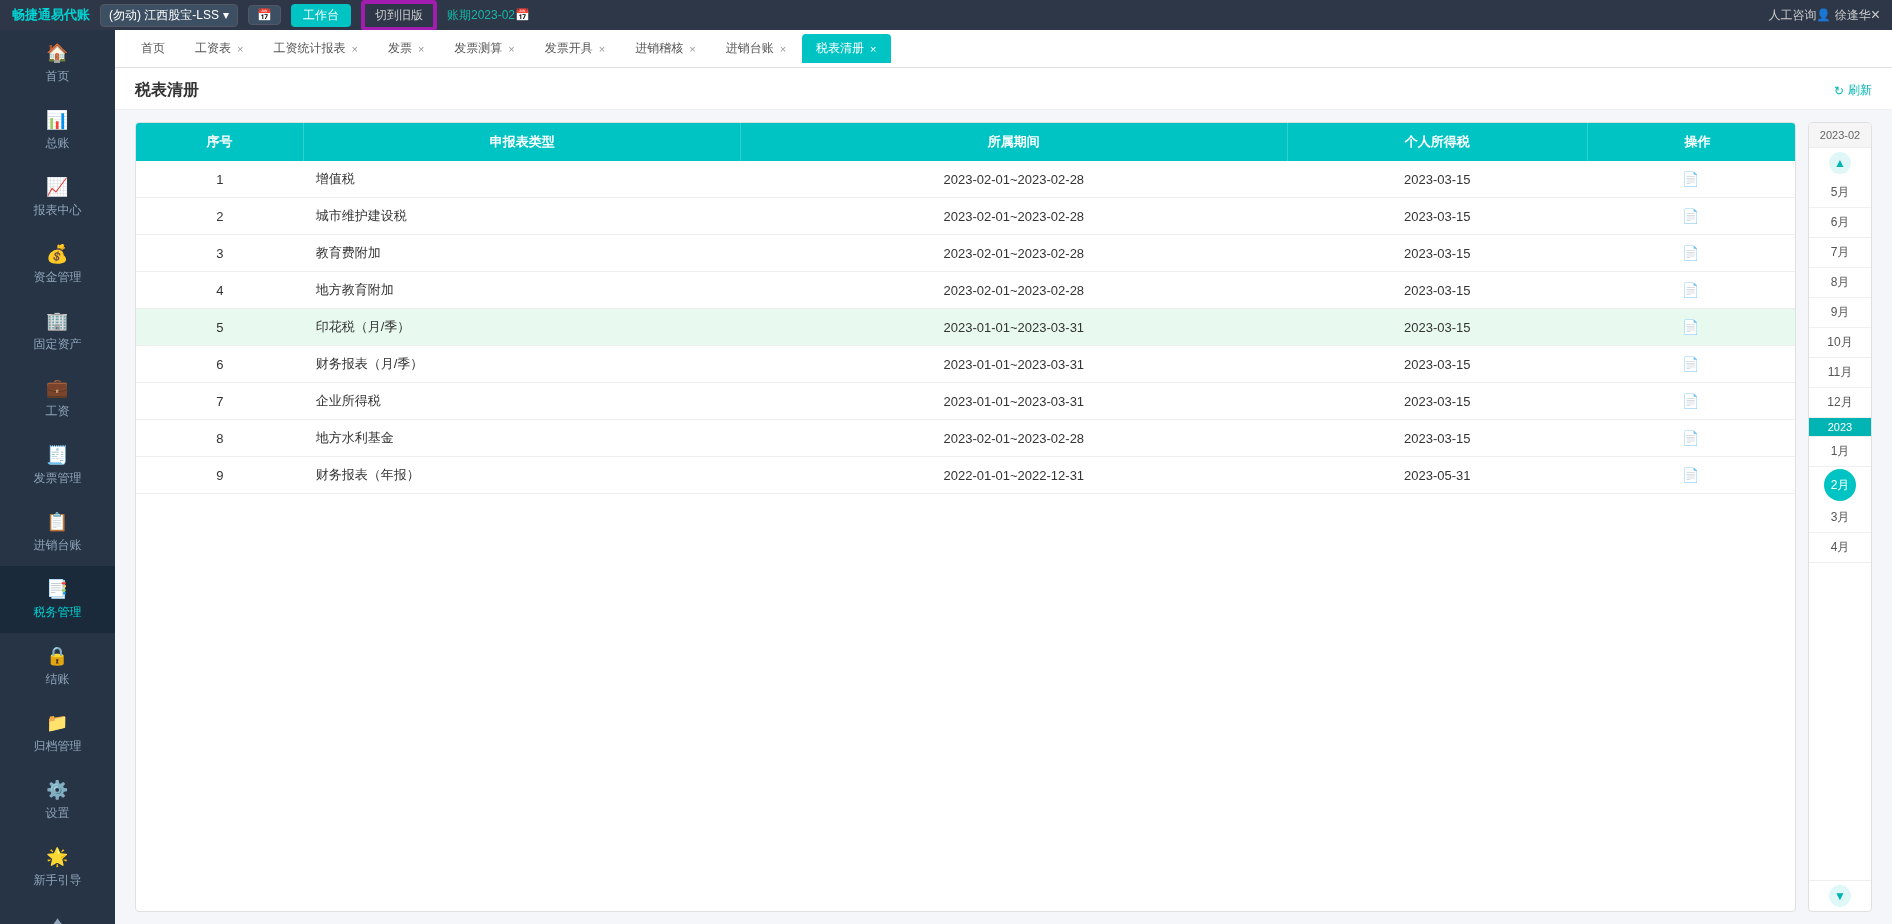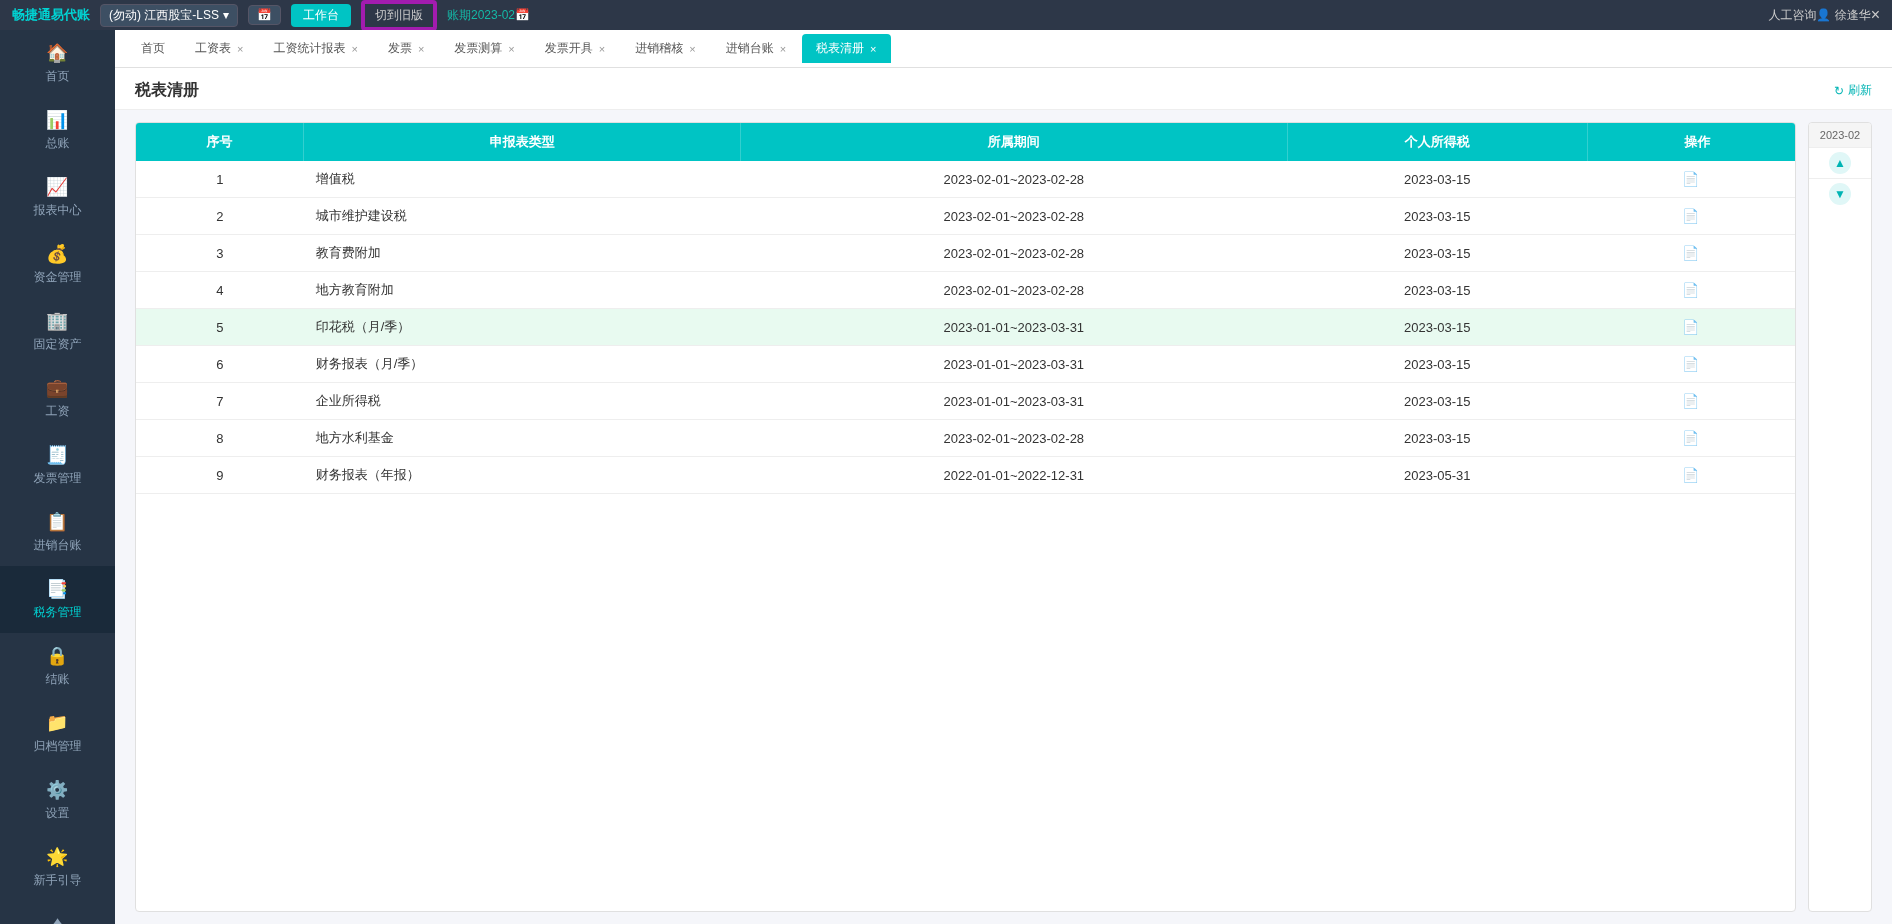--- a/index.html
+++ b/index.html
@@ -521,19 +521,34 @@
         </table>
       </div>
 
       <div class="side-calendar">
         <div class="cal-header">
           <span>2023-02</span>
         </div>
         <div class="cal-nav">
           <button class="cal-nav-btn">▲</button>
         </div>
+        <div class="cal-month-list" id="cal-month-list">
+        <div class="cal-month-item">5月</div>
+            <div class="cal-month-item">6月</div>
+            <div class="cal-month-item">7月</div>
+            <div class="cal-month-item">8月</div>
+            <div class="cal-month-item">9月</div>
+            <div class="cal-month-item">10月</div>
+            <div class="cal-month-item">11月</div>
+            <div class="cal-month-item">12月</div>
+            <div class="cal-month-item year-label">2023</div>
+            <div class="cal-month-item">1月</div>
+            <div class="cal-month-item active">2月</div>
+            <div class="cal-month-item">3月</div>
+            <div class="cal-month-item">4月</div>
+          </div>
         <div class="cal-bottom-nav">
           <button class="cal-nav-btn">▼</button>
         </div>
       </div>
     </div>
   </div>
 </div>
 
 </body></html>

